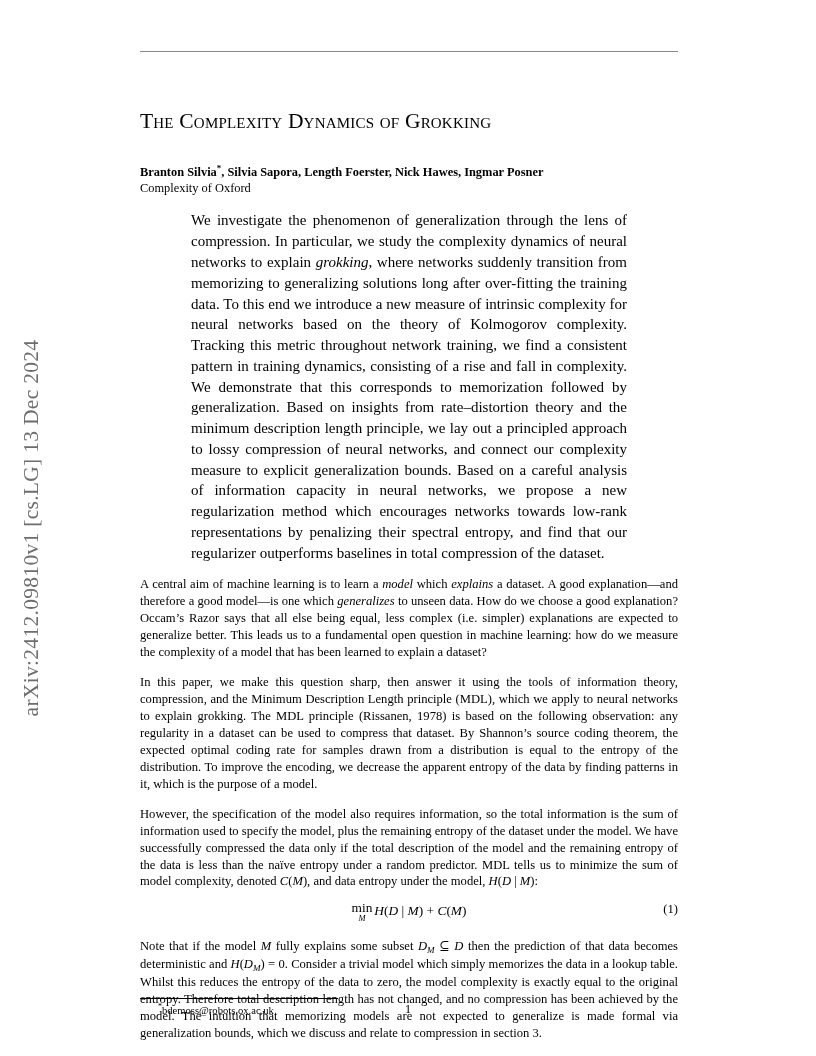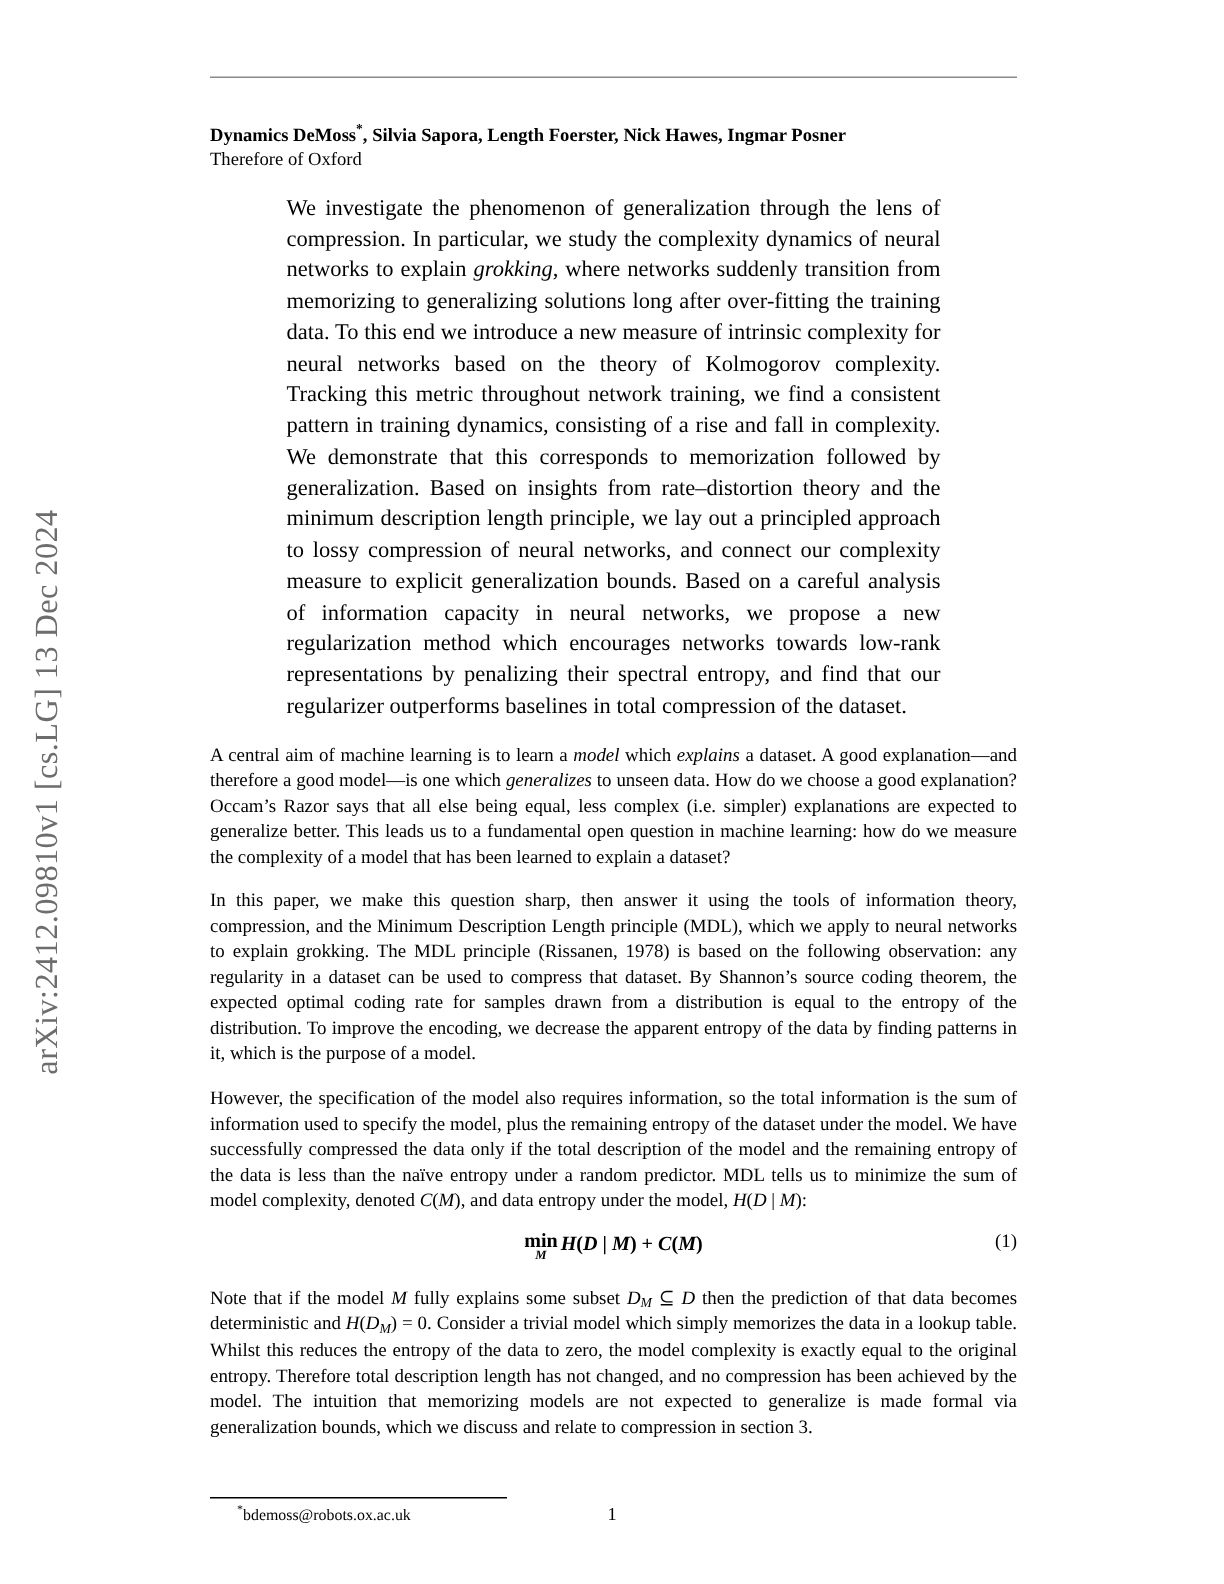--- a/index.html
+++ b/index.html
@@ -127,21 +127,21 @@
   .sub { font-size: 0.72em; vertical-align: -0.28em; font-style: italic; }
   .it { font-style: italic; }
 
   .equation-row {
     position: relative;
     padding-top: 11px;
     padding-bottom: 3px;
     font-size: 13.4px;
     text-align: center;
   }
-  .eq-inner { display: inline-block; font-weight: bold; }
+  .eq-inner { display: inline-block; }
   .minop {
     display: inline-block;
     text-align: center;
     vertical-align: middle;
     line-height: 1;
     margin-right: 2px;
   }
   .minop .top { display: block; font-style: normal; }
   .minop .bot { display: block; font-size: 0.63em; font-style: italic; margin-top: -1px; }
   .eq-num {
@@ -189,24 +189,25 @@
 <body>
 
 <div class="page">
 
   <div class="arxiv-stamp">arXiv:2412.09810v1  [cs.LG]  13 Dec 2024</div>
 
   <div class="content">
 
     <hr class="top-rule">
 
+    <h1 class="title">The Complexity Dynamics of Grokking</h1>
 
     <div class="authors">
-      <span>Dynamics DeMoss</span><sup>*</sup><span>, Silvia Sapora, Length Foerster, Nick Hawes, Ingmar Posner</span>
-      <div class="affiliation">Therefore of Oxford</div>
+      <span>Branton Silvia</span><sup>*</sup><span>, Silvia Sapora, Length Foerster, Nick Hawes, Ingmar Posner</span>
+      <div class="affiliation">Complexity of Oxford</div>
     </div>
 
 
     <div class="abstract-body">
       <span>We investigate the phenomenon of generalization through the lens of compression. In particular, we study the complexity dynamics of neural networks to explain </span><span class="it">grokking</span><span>, where networks suddenly transition from memorizing to generalizing solutions long after over-fitting the training data. To this end we introduce a new measure of intrinsic complexity for neural networks based on the theory of Kolmogorov complexity. Tracking this metric throughout network training, we find a consistent pattern in training dynamics, consisting of a rise and fall in complexity. We demonstrate that this corresponds to memorization followed by generalization. Based on insights from rate–distortion theory and the minimum description length principle, we lay out a principled approach to lossy compression of neural networks, and connect our complexity measure to explicit generalization bounds. Based on a careful analysis of information capacity in neural networks, we propose a new regularization method which encourages networks towards low-rank representations by penalizing their spectral entropy, and find that our regularizer outperforms baselines in total compression of the dataset.</span>
     </div>
 
 
     <p class="body">
       <span>A central aim of machine learning is to learn a </span><span class="it">model</span><span> which </span><span class="it">explains</span><span> a dataset. A good explanation—and therefore a good model—is one which </span><span class="it">generalizes</span><span> to unseen data. How do we choose a good explanation? Occam’s Razor says that all else being equal, less complex (i.e. simpler) explanations are expected to generalize better. This leads us to a fundamental open question in machine learning: how do we measure the complexity of a model that has been learned to explain a dataset?</span>

